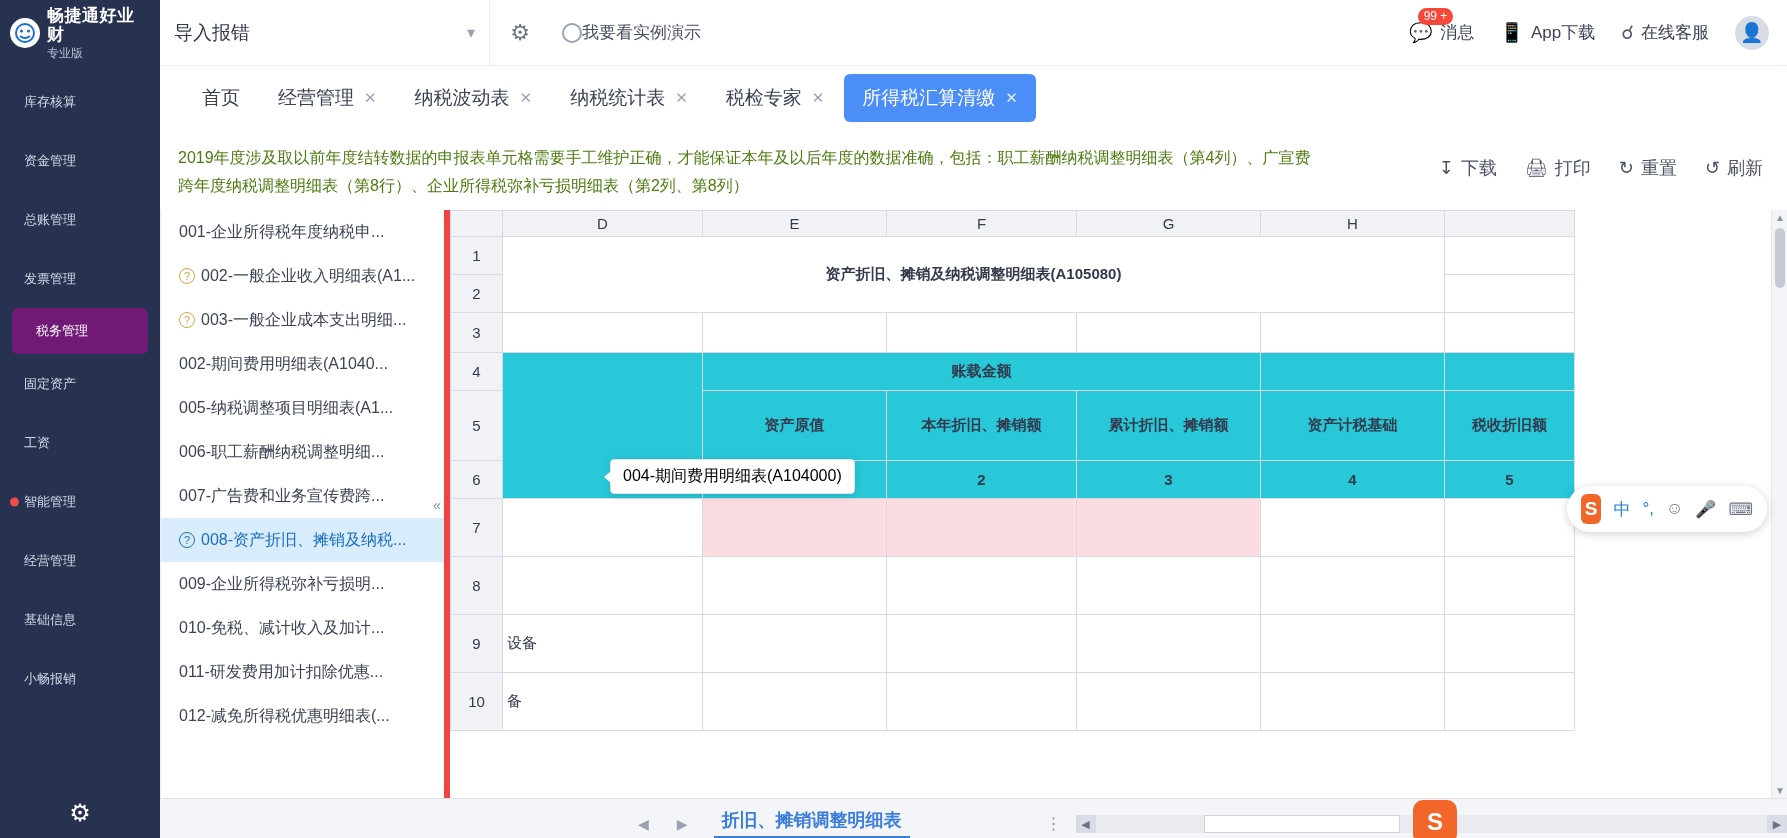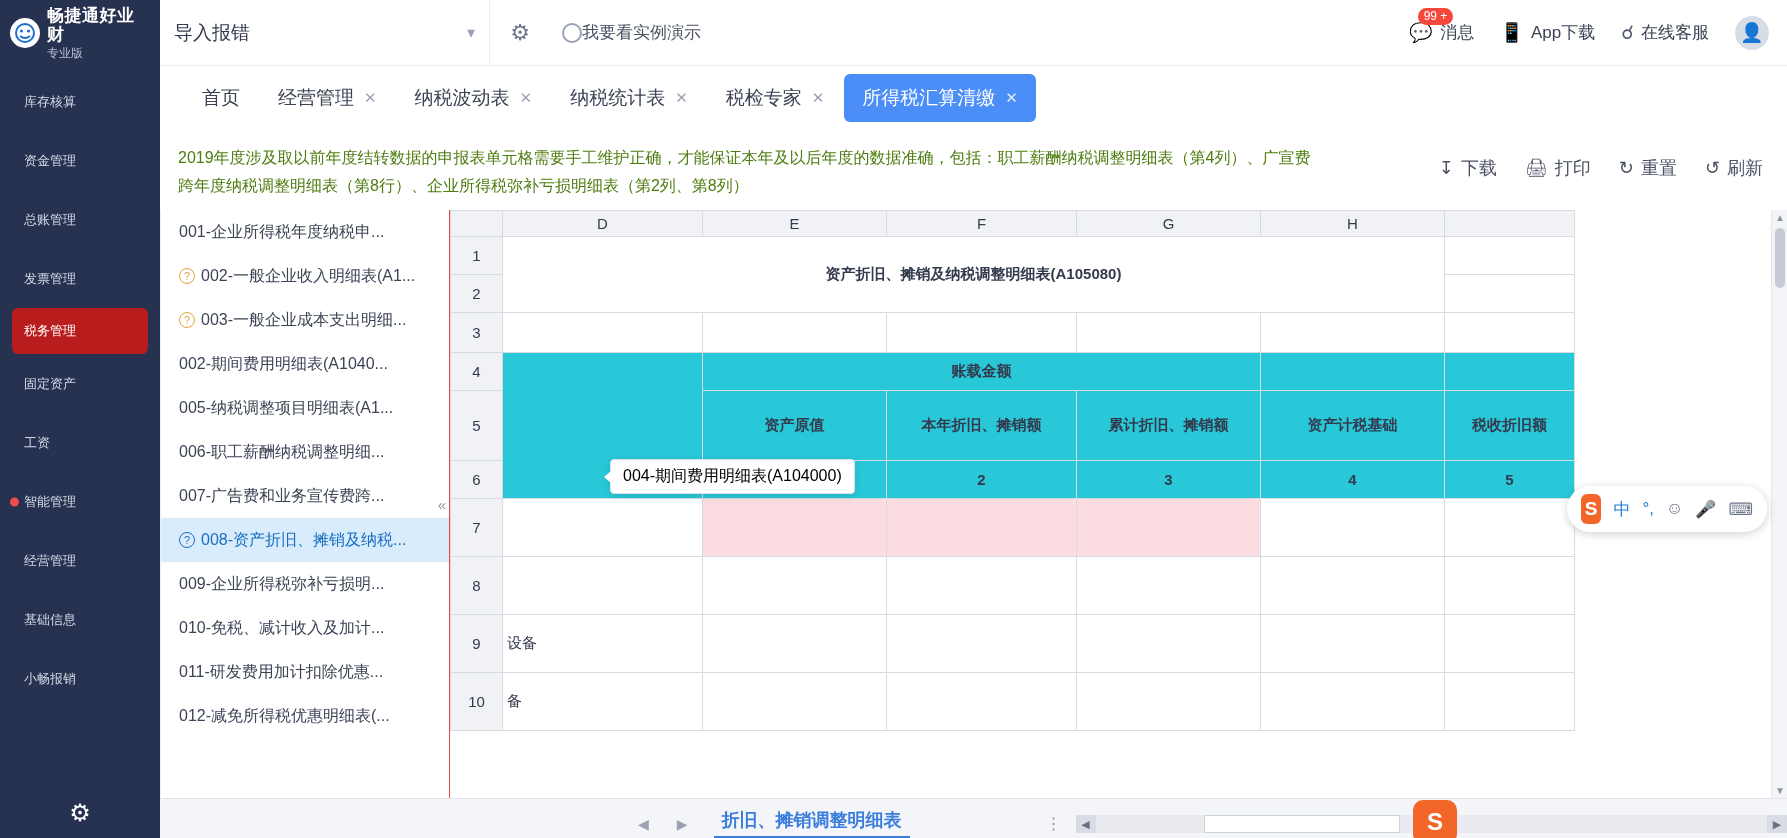--- a/index.html
+++ b/index.html
@@ -31,22 +31,22 @@
   }
   .brand-text { margin-left: 7px; line-height: 1.15; }
   .brand-name { font-size: 17px; color: #ffffff; font-weight: bold; letter-spacing: .5px;}
   .brand-sub { font-size: 12px; color: #b9c0d4; margin-top: 2px; }
   .nav-list { margin-top: 6px; }
   .nav-item {
     height: 59px; display: flex; align-items: center; padding-left: 24px;
     font-size: 13px; color: #d4d9e6; position: relative; cursor: pointer;
   }
   .nav-item.active {
-    background: #b91c1c; color: #ffffff; margin: 0 12px; border-radius: 6px;
-    height: 46px; padding-left: 12px;
+    background: #701a75; color: #ffffff; margin: 0 12px; border-radius: 6px;
+    height: 46px; 
   }
   .nav-item .dot {
     position: absolute; left: 10px; top: 50%; transform: translateY(-50%);
     width: 9px; height: 9px; border-radius: 50%; background: #f04b4b;
   }
   .nav-bottom {
     position: absolute; bottom: 0; left: 0; width: 160px; height: 50px;
     display: flex; align-items: center; justify-content: center;
   }
   .gear-big {
@@ -103,21 +103,21 @@
   .notice-row { display: flex; padding: 14px 16px 10px 18px; align-items: flex-start; background: #ffffff; }
   .notice {
     color: #4d7c0f; font-size: 16px; line-height: 28px; max-width: 1140px;
   }
   .notice-actions { margin-left: auto; display: flex; gap: 28px; padding-right: 8px; padding-top: 12px; }
   .na { display: flex; align-items: center; gap: 7px; font-size: 18px; color: #4a5163; cursor: pointer; }
 
   
   .workarea { display: flex; height: 588px; background: #ffffff; }
   .doclist {
-    width: 290px; flex: 0 0 290px; border-left: 1px solid #eceef3; border-right: 1px solid #ef4444;
+    width: 290px; flex: 0 0 290px; border-left: 1px solid #eceef3; border-right: 6px solid #ef4444;
     background: #ffffff; position: relative; overflow: hidden;
   }
   .doc-item {
     height: 44px; display: flex; align-items: center; gap: 6px;
     padding: 0 10px 0 18px; font-size: 16px; color: #3d4456; white-space: nowrap; cursor: pointer;
   }
   .doc-item.active { background: #d8ecfb; color: #1a6fc4; }
   .q {
     width: 16px; height: 16px; flex: 0 0 16px; border-radius: 50%;
     border: 1px solid #e0a33c; color: #e0a33c; font-size: 11px; line-height: 14px; text-align: center;

